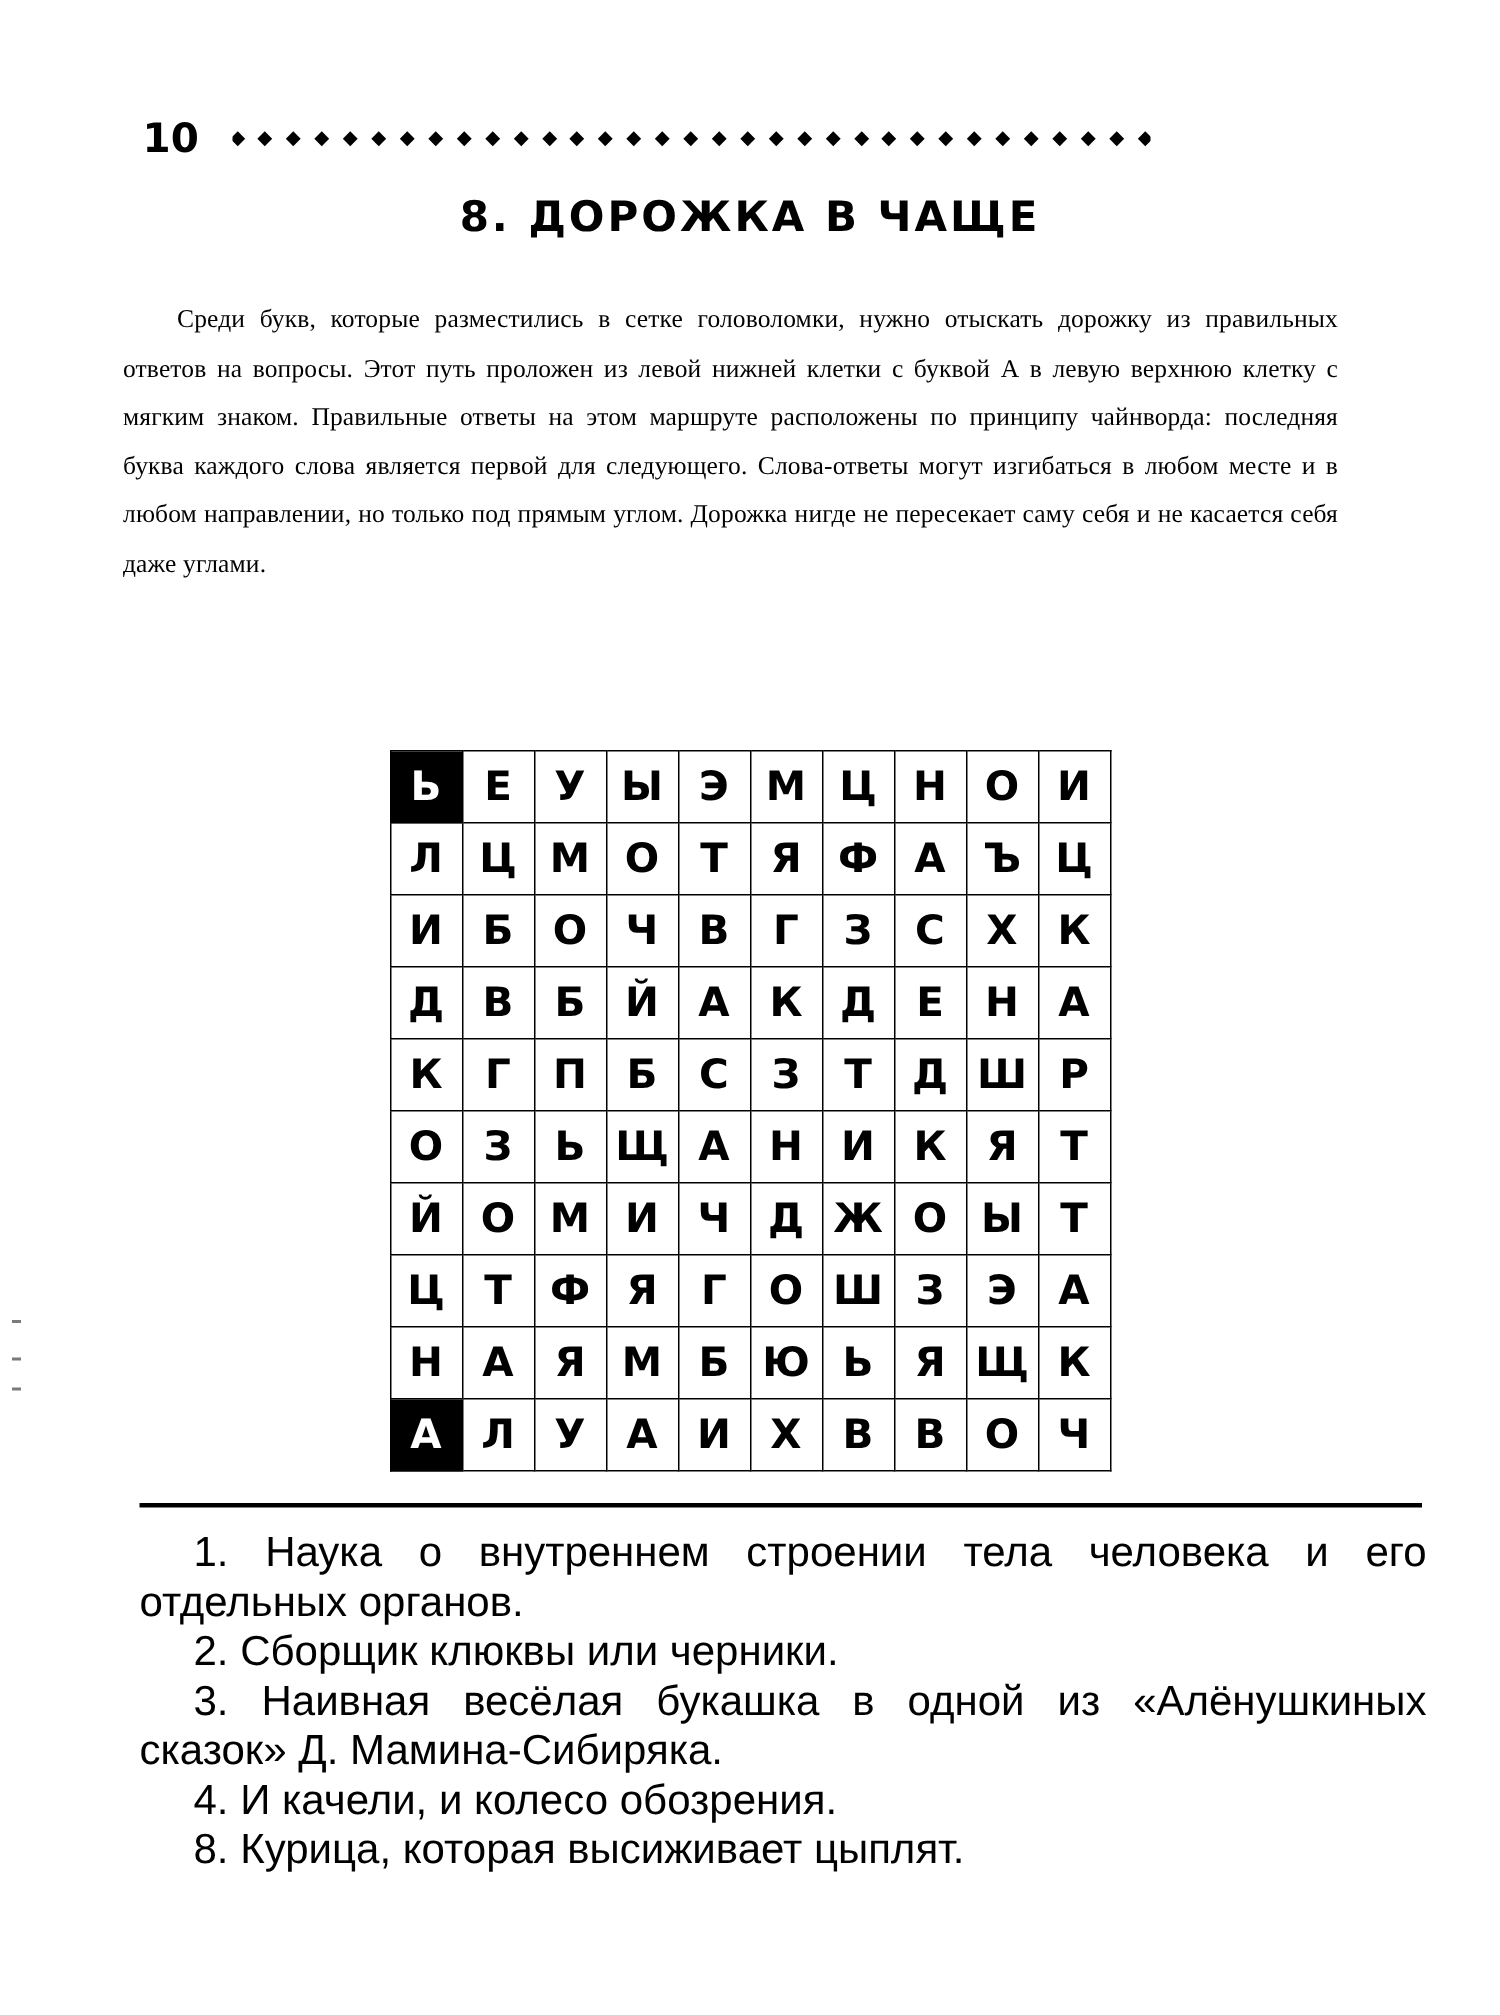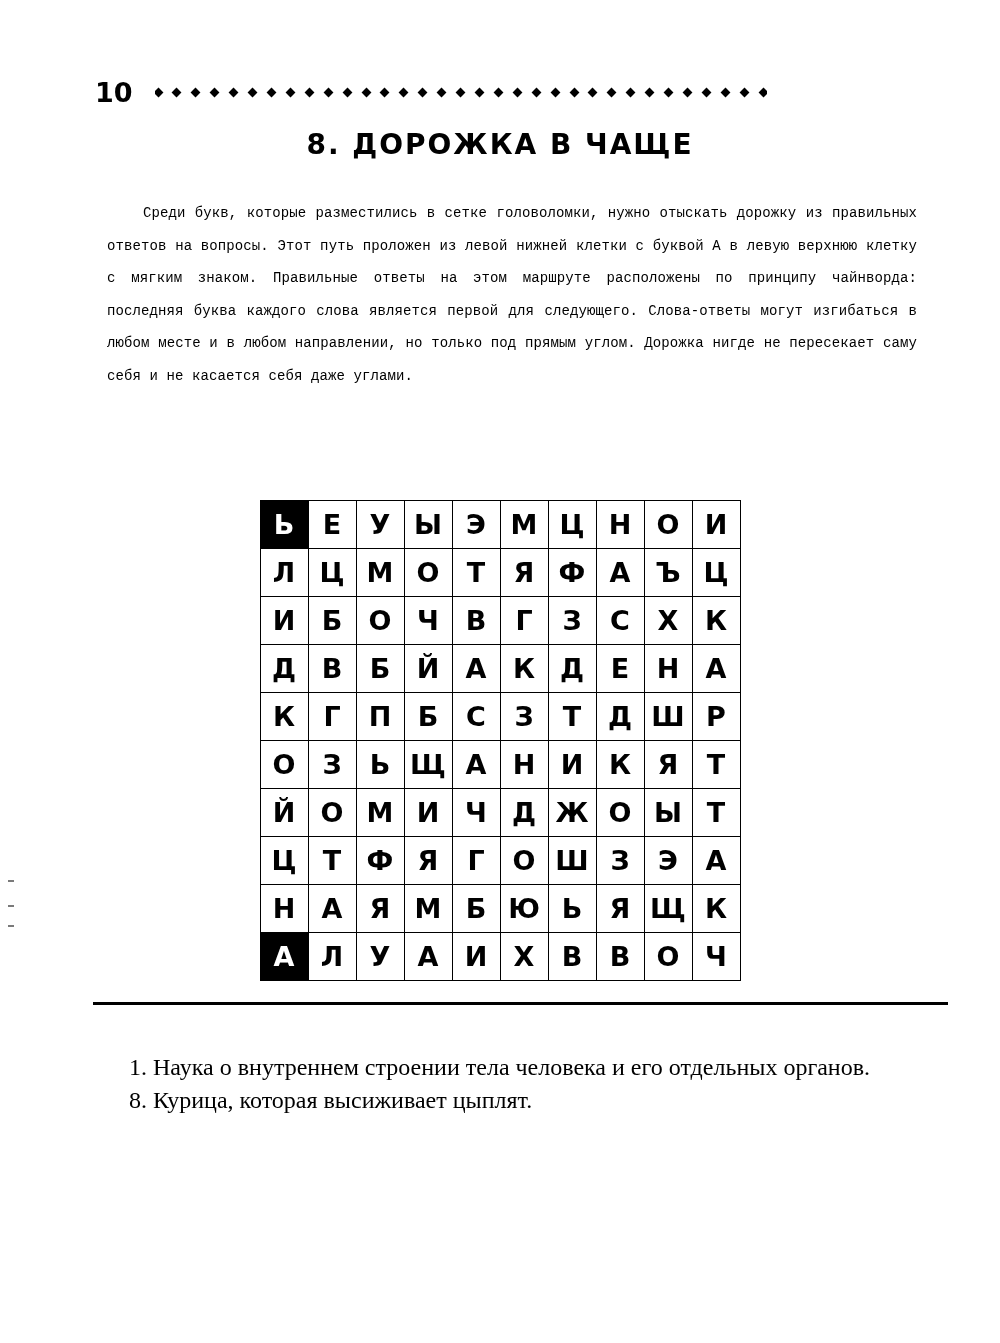--- a/index.html
+++ b/index.html
@@ -63,27 +63,27 @@
     text-align: center;
     font-size: 28px;
     font-weight: bold;
     letter-spacing: 2px;
     font-family: "DejaVu Sans", sans-serif;
   }
   
   .intro {
     position: absolute;
     top: 197px;
-    left: 107px;
+    left: 82px;
     width: 810px;
-    font-size: 14px;
+    font-size: 17px;
     line-height: 32.5px;
     text-align: justify;
     text-indent: 36px;
-    font-family: Liberation Mono, monospace;
+    font-family: Liberation Serif, serif;
     letter-spacing: 0.1px;
   }
   
   .grid-wrap {
     position: absolute;
     top: 500px;
     left: 0;
     width: 1000px;
     display: flex;
     justify-content: center;
@@ -114,26 +114,26 @@
     position: absolute;
     top: 1002px;
     left: 93px;
     width: 855px;
     height: 3px;
     background: #000;
   }
   
   .clues {
     position: absolute;
-    top: 1051px;
+    top: 1018px;
     left: 93px;
     width: 858px;
-    font-size: 24px;
+    font-size: 28px;
     line-height: 33px;
-    font-family: Liberation Serif, serif;
+    font-family: Liberation Sans, sans-serif;
   }
   .clue {
     text-indent: 36px;
     text-align: justify;
     margin: 0;
   }
   .clue.nojust {
     text-align: left;
   }
   
@@ -321,16 +321,19 @@
             <td>Ч</td>
           </tr>
         </tbody>
       </table>
   </div>
 
   <div class="divider"></div>
 
   <div class="clues" id="clue-list">
       <p class="clue">1. Наука о внутреннем строении тела человека и его отдельных органов.</p>
+      <p class="clue nojust">2. Сборщик клюквы или черники.</p>
+      <p class="clue">3. Наивная весёлая букашка в одной из «Алёнушкиных сказок» Д. Мамина-Сибиряка.</p>
+      <p class="clue nojust">4. И качели, и колесо обозрения.</p>
       <p class="clue nojust">8. Курица, которая высиживает цыплят.</p>
     </div>
 
 </div>
 
 </body></html>

